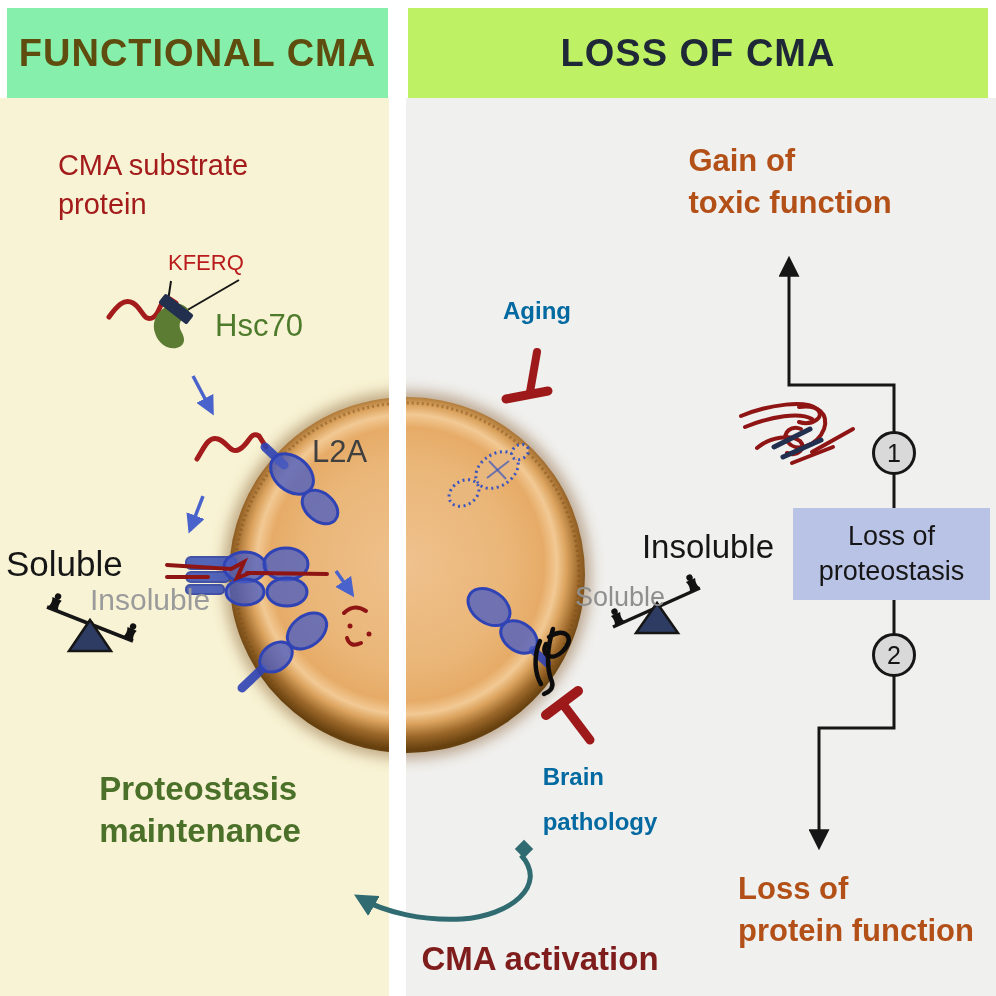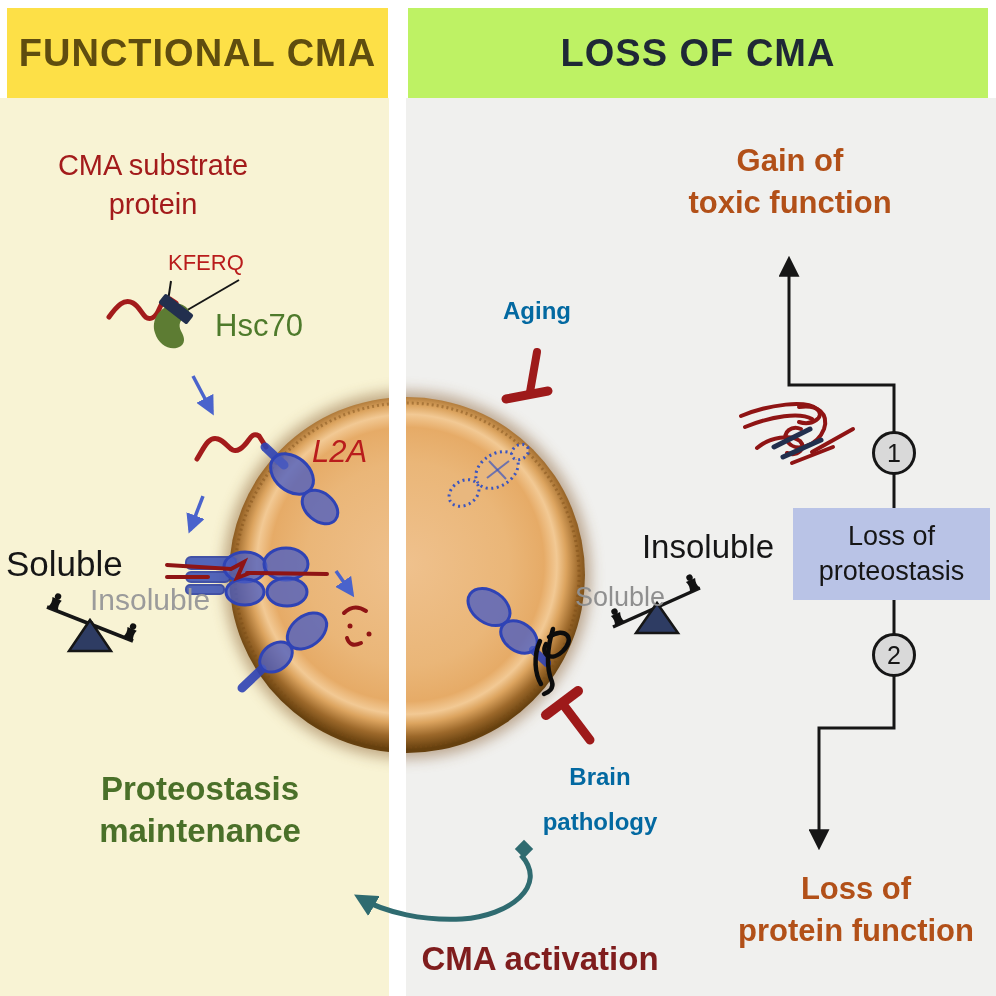--- a/index.html
+++ b/index.html
@@ -2,35 +2,35 @@
 <html><head>
 <meta charset="utf-8">
 <style>
   html,body{margin:0;padding:0;background:#ffffff;}
   .stage{position:relative;width:996px;height:996px;background:#ffffff;overflow:hidden;
          font-family:"Liberation Sans", sans-serif;}
   .abs{position:absolute;}
   
   .panel-left-body{left:0;top:98px;width:389px;height:898px;background:#f8f3d4;}
   .panel-right-body{left:406px;top:98px;width:590px;height:898px;background:#f0f0ee;}
-  .band-left{left:7px;top:8px;width:381px;height:90px;background:#fde047;}
+  .band-left{left:7px;top:8px;width:381px;height:90px;background:#86efac;}
   .band-right{left:408px;top:8px;width:580px;height:90px;background:#bef264;}
   .band-title{width:100%;text-align:center;font-weight:bold;font-size:38px;letter-spacing:1px;
               line-height:90px;white-space:nowrap;}
   .band-left .band-title{color:#5f4d0f;}
   .band-right .band-title{color:#1f2836;}
   svg.overlay{left:0;top:0;width:996px;height:996px;}
   
   .lbl{position:absolute;white-space:nowrap;}
-  .center{transform:translateX(-50%);text-align:center;}
+  .center{transform:translateX(-50%);}
   .line{display:block;}
   .t-darkred{color:#a31b1b;font-size:29px;line-height:39px;}
   .t-black-sm{color:#b91c1c;font-size:22px;}
   .t-green-name{color:#4e7a2b;font-size:31px;margin-left:13px;}
-  .t-navy-name{color:#b91c1c;font-size:31px;font-style:italic;}
+  .t-navy-name{color:#404040;font-size:31px;}
   .t-sol-big{color:#161616;font-size:35px;}
   .t-insol-gray{color:#9b9b9b;font-size:30px;}
   .t-green-bold{color:#4a7029;font-size:33px;font-weight:bold;line-height:42px;}
   .t-rust-bold{color:#b25018;font-size:31px;font-weight:bold;line-height:42px;}
   .t-blue-bold{color:#0369a1;font-size:24px;font-weight:bold;line-height:45px;}
   .t-insol-big{color:#161616;font-size:33px;}
   .t-sol-gray{color:#8f8f8f;font-size:27px;}
   .t-teal-bold{color:#7f1d1d;font-size:33px;font-weight:bold;}
   .loss-box{left:793px;top:508px;width:197px;height:92px;background:#b9c3e6;
             display:flex;flex-direction:column;justify-content:center;align-items:center;

